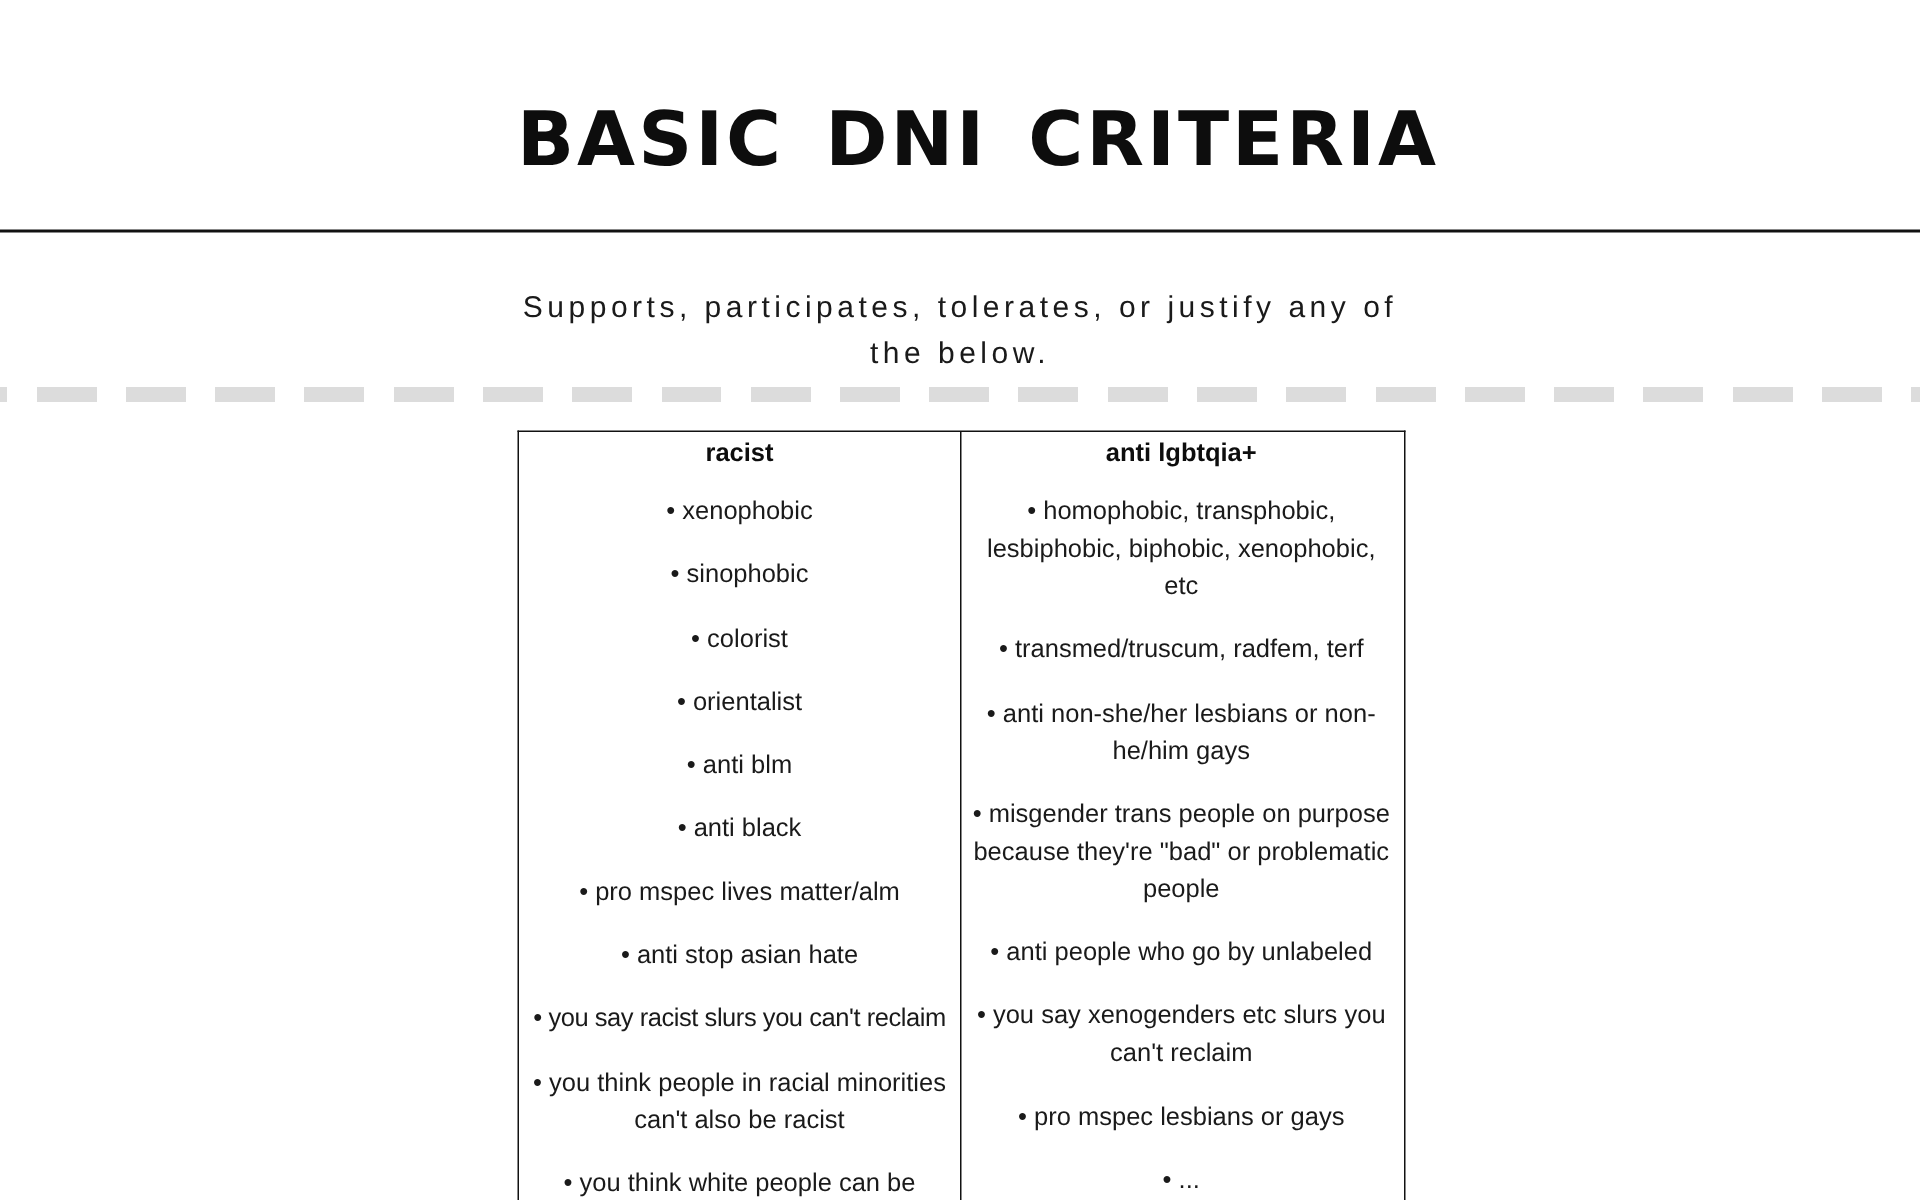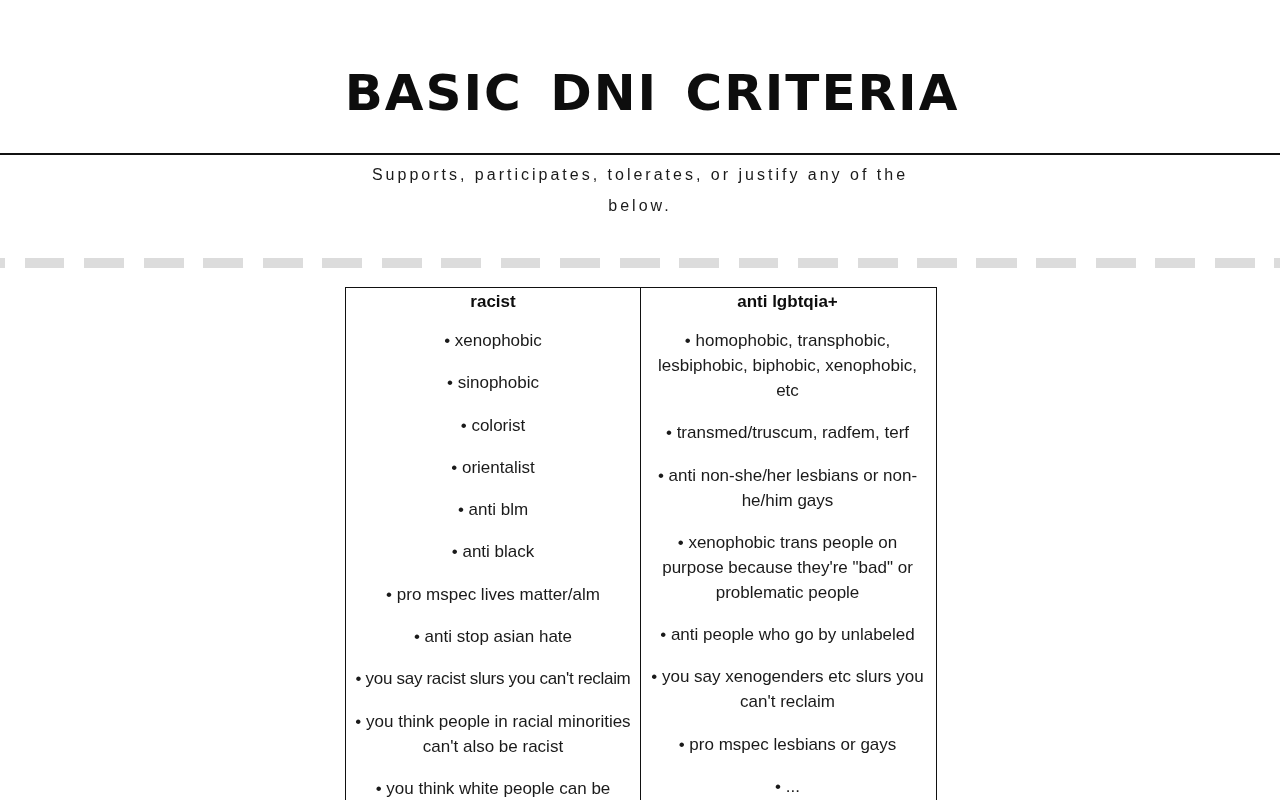--- a/index.html
+++ b/index.html
@@ -34,26 +34,26 @@
     .title-rule {
       position: absolute;
       top: 153px;
       left: 0;
       width: 1280px;
       height: 2px;
       background: #111;
     }
     .subtitle {
       position: absolute;
-      top: 159px;
+      top: 190px;
       left: 340px;
       width: 600px;
       text-align: center;
       font-family: "Liberation Sans", sans-serif;
-      font-size: 16px;
+      font-size: 20px;
       letter-spacing: 3px;
       line-height: 31px;
       color: #1a1a1a;
     }
     .dash-rule {
       position: absolute;
       top: 258px;
       left: -35px;
       width: 1340px;
       height: 10px;
@@ -117,20 +117,20 @@
       <div class="item">• anti stop asian hate</div>
       <div class="item" style="white-space:nowrap;letter-spacing:-0.3px;">• you say racist slurs you can't reclaim</div>
       <div class="item">• you think people in racial minorities can't also be racist</div>
       <div class="item">• you think white people can be</div>
     </div>
     <div class="col">
       <div class="col-header">anti lgbtqia+</div>
       <div class="item">• homophobic, transphobic, lesbiphobic, biphobic, xenophobic, etc</div>
       <div class="item">• transmed/truscum, radfem, terf</div>
       <div class="item">• anti non-she/her lesbians or non-he/him gays</div>
-      <div class="item">• xenophobic trans people on purpose because they're "bad" or problematic people</div>
+      <div class="item">• misgender trans people on purpose because they're "bad" or problematic people</div>
       <div class="item">• anti people who go by unlabeled</div>
       <div class="item">• you say xenogenders etc slurs you can't reclaim</div>
       <div class="item">• pro mspec lesbians or gays</div>
       <div class="item">• ...</div>
     </div>
   </div>
 </div>
 
 </body></html>

